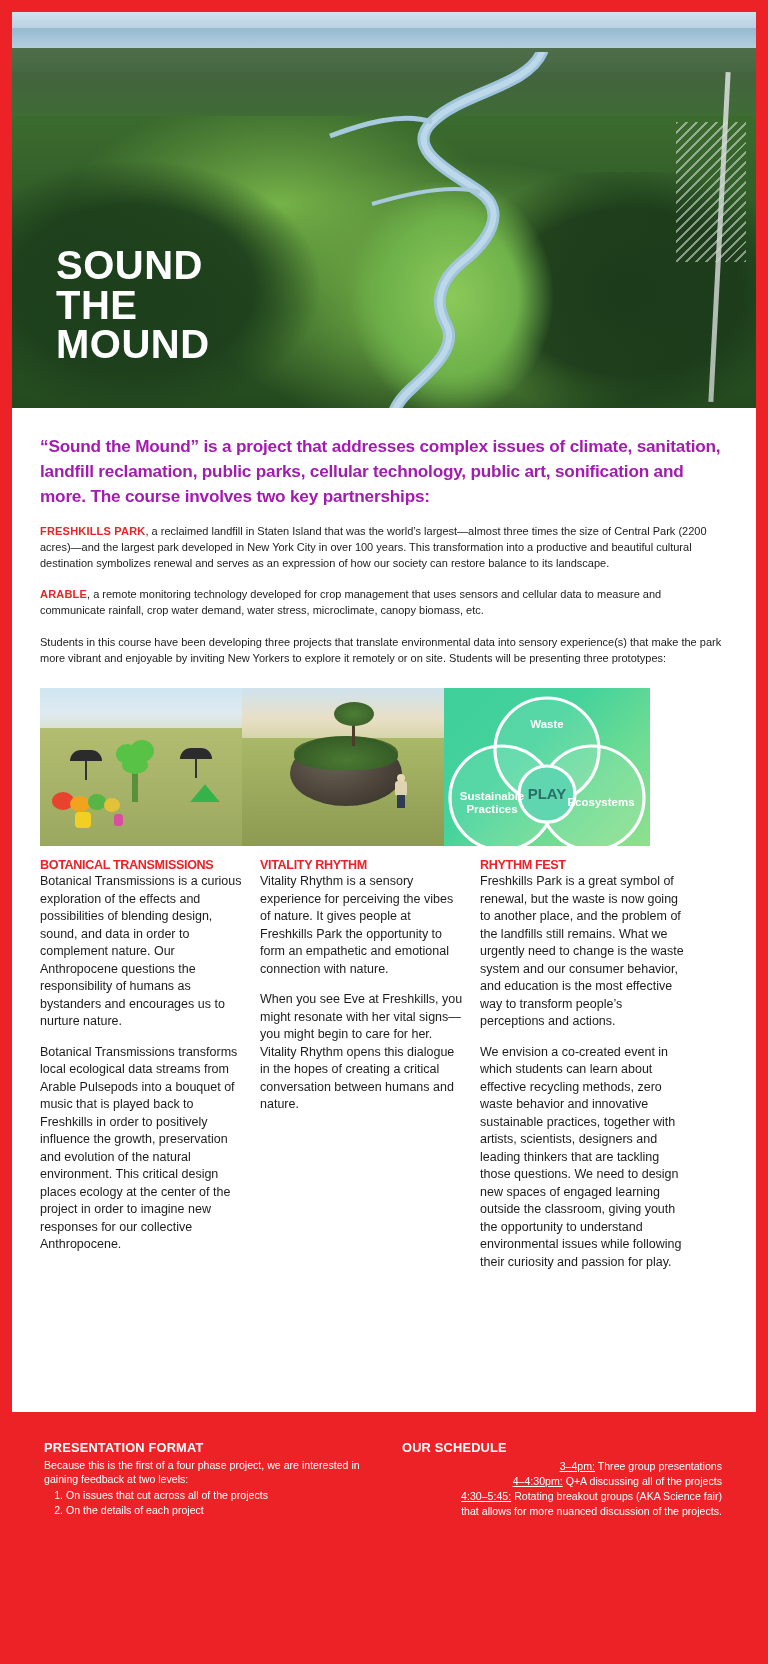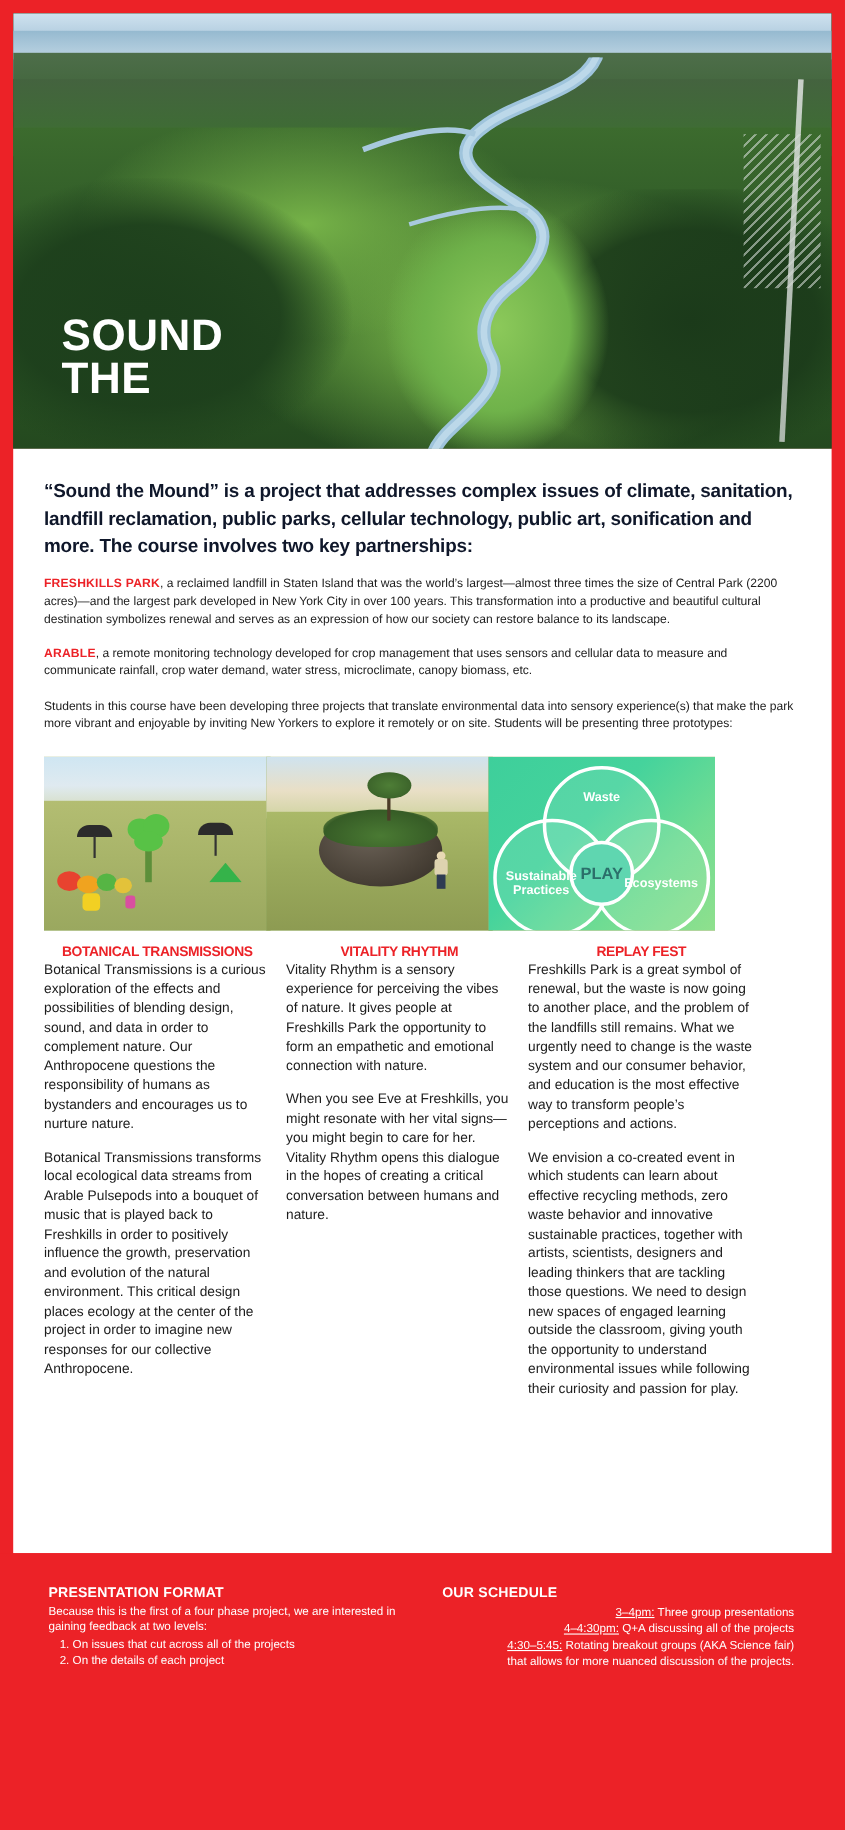--- a/index.html
+++ b/index.html
@@ -92,21 +92,21 @@
     position:absolute;
     left:12px; top:408px;
     width:744px; height:1004px;
     background:#ffffff;
     padding: 26px 28px 0 28px;
   }
   .lede {
     font-size:17.2px;
     font-weight:bold;
     line-height:1.44;
-    color:#0f172a;
+    color:#a21caf;
     letter-spacing:-0.2px;
   }
   .para {
     margin-top:16px;
     font-size:11px;
     line-height:1.43;
     color:#1c1c1c;
   }
   .kw { color:#ec2227; font-weight:bold; letter-spacing:.2px; }
 
@@ -167,21 +167,20 @@
   
   .caps { display:flex; gap:14px; margin-top:12px; }
   .cap { width:206px; }
   .cap h3 {
     color:#ec2227;
     font-size:12.6px;
     font-weight:bold;
     letter-spacing:-0.35px;
     margin-bottom:1px;
     white-space:nowrap;
-    text-align:center;
   }
   .cap p {
     font-size:12.5px;
     line-height:1.40;
     color:#1c1c1c;
   }
   .cap p + p { margin-top:13px; }
 
   
   .footer {
@@ -234,20 +233,21 @@
           <path d="M120 70 C90 60, 50 72, 18 84" fill="none" stroke="#a8c9de" stroke-width="5"></path>
           <path d="M168 140 C140 132, 100 140, 60 152" fill="none" stroke="#a8c9de" stroke-width="4"></path>
         </svg>
       </div>
       <div class="town"></div>
       <div class="road"></div>
     </div>
     <div class="hero-title">
       <div>SOUND</div>
       <div>THE</div>
+      <div>MOUND</div>
     </div>
   </div>
 
   <div class="body-panel">
 
     <p class="lede">“Sound the Mound” is a project that addresses complex issues of climate, sanitation, landfill reclamation, public parks, cellular technology, public art, sonification and more. The course involves two key partnerships:</p>
 
     <p class="para">
       <span class="kw">FRESHKILLS PARK</span><span>, a reclaimed landfill in Staten Island that was the world’s largest—almost three times the size of Central Park (2200 acres)—and the largest park developed in New York City in over 100 years. This transformation into a productive and beautiful cultural destination symbolizes renewal and serves as an expression of how our society can restore balance to its landscape.</span>
     </p>
@@ -329,21 +329,21 @@
         <p>Botanical Transmissions transforms local ecological data streams from Arable Pulsepods into a bouquet of music that is played back to Freshkills in order to positively influence the growth, preservation and evolution of the natural environment. This critical design places ecology at the center of the project in order to imagine new responses for our collective Anthropocene.</p>
       </div>
 
       <div class="cap">
         <h3>VITALITY RHYTHM</h3>
         <p>Vitality Rhythm is a sensory experience for perceiving the vibes of nature. It gives people at Freshkills Park the opportunity to form an empathetic and emotional connection with nature.</p>
         <p>When you see Eve at Freshkills, you might resonate with her vital signs—you might begin to care for her. Vitality Rhythm opens this dialogue in the hopes of creating a critical conversation between humans and nature.</p>
       </div>
 
       <div class="cap">
-        <h3>REPLAY FEST</h3>
+        <h3>RHYTHM FEST</h3>
         <p>Freshkills Park is a great symbol of renewal, but the waste is now going to another place, and the problem of the landfills still remains. What we urgently need to change is the waste system and our consumer behavior, and education is the most effective way to transform people’s perceptions and actions.</p>
         <p>We envision a co-created event in which students can learn about effective recycling methods, zero waste behavior and innovative sustainable practices, together with artists, scientists, designers and leading thinkers that are tackling those questions. We need to design new spaces of engaged learning outside the classroom, giving youth the opportunity to understand environmental issues while following their curiosity and passion for play.</p>
       </div>
     </div>
   </div>
 
   <div class="footer">
     <div class="f-col">
       <h4>PRESENTATION FORMAT</h4>
       <p>Because this is the first of a four phase project, we are interested in gaining feedback at two levels:</p>

